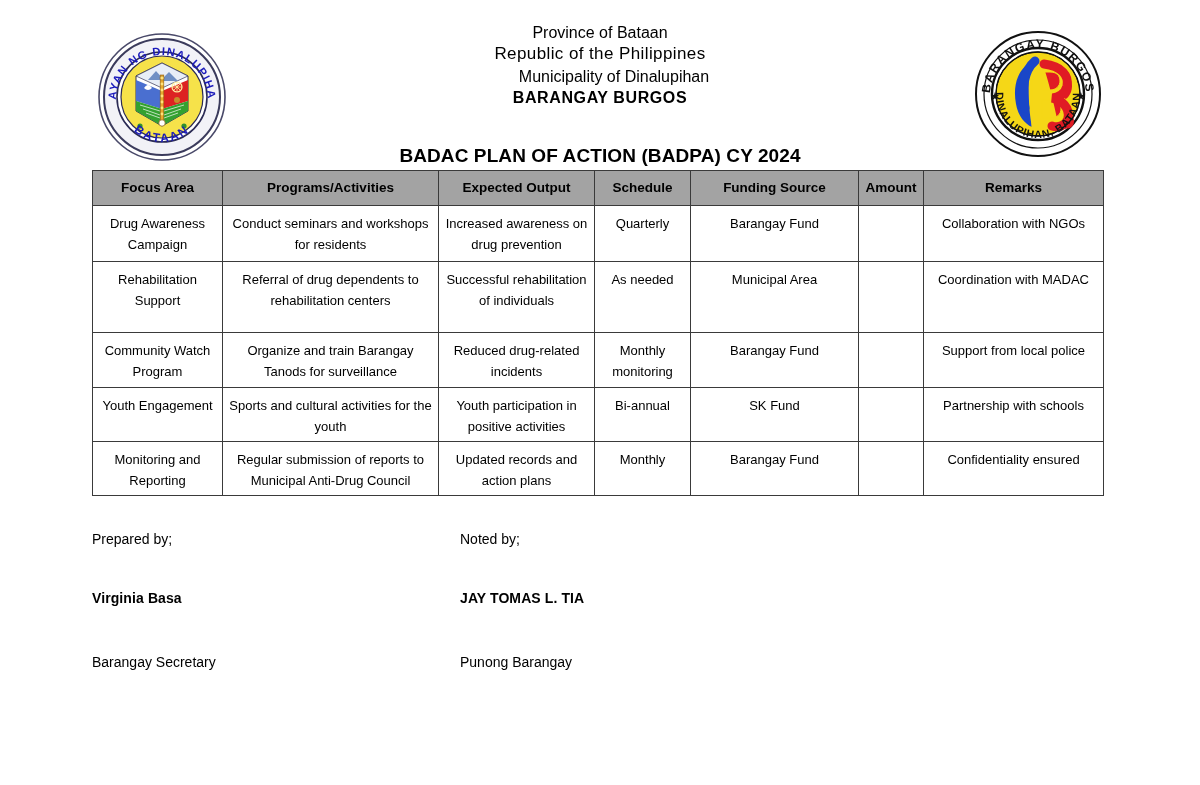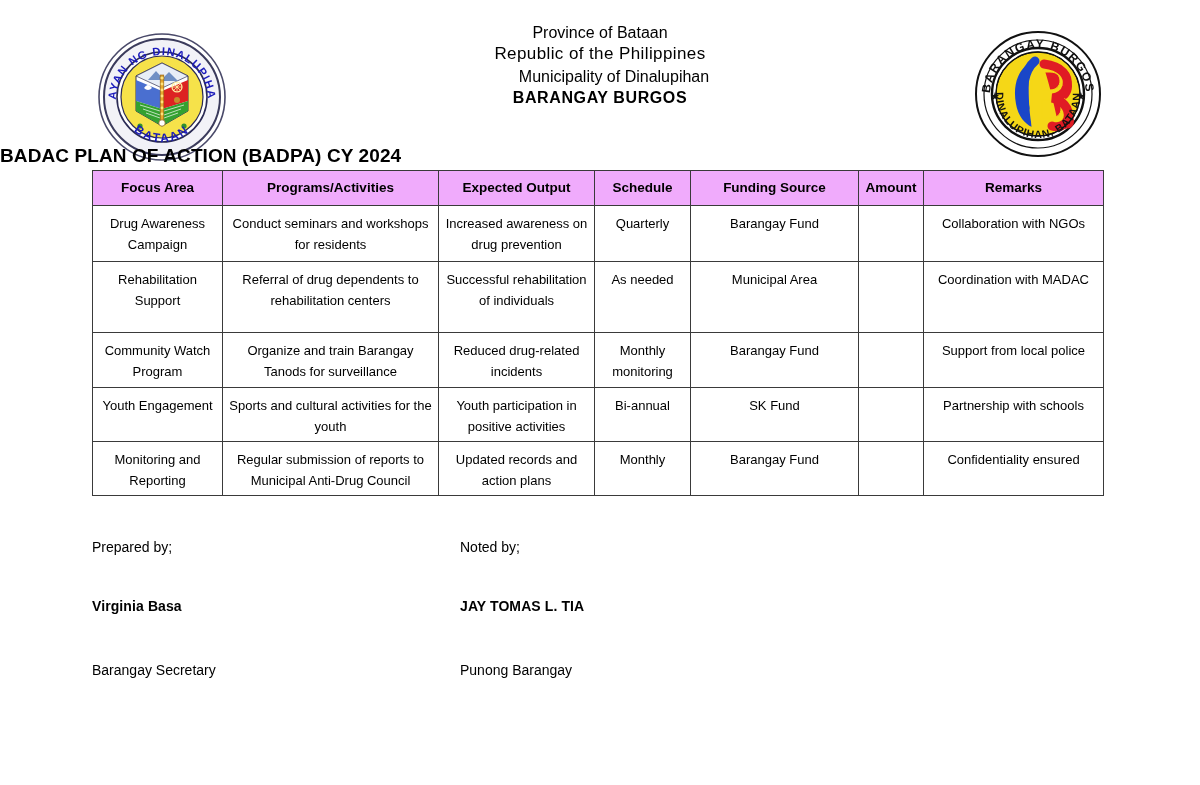--- a/index.html
+++ b/index.html
@@ -30,21 +30,21 @@
   #lh-republic  { font-size: 17px; letter-spacing: .4px; }
   #lh-province  { font-size: 16px; }
   #lh-municipality { font-size: 16px; padding-left: 28px; }
   #lh-barangay  { font-size: 16px; font-weight: bold; letter-spacing: .6px; }
 
   #doc-title {
     position: absolute;
     left: 0;
     top: 145px;
     width: 1200px;
-    text-align: left;
+    text-align: center;
     font-size: 19px;
     font-weight: bold;
     letter-spacing: .1px;
   }
 
   
   .seal {
     position: absolute;
     width: 132px;
     height: 132px;
@@ -64,21 +64,21 @@
   #badpa-table th,
   #badpa-table td {
     border: 1px solid #3a3a3a;
     text-align: center;
     vertical-align: top;
     padding: 7px 5px 4px 5px;
     font-size: 13px;
     line-height: 1.62;
   }
   #badpa-table thead th {
-    background: #f0abfc;
+    background: #a3a3a3;
     font-weight: bold;
     font-size: 13.5px;
     vertical-align: middle;
     padding-top: 6px;
     padding-bottom: 6px;
     height: 20px;
   }
   #badpa-table tbody tr { }
   .col-focus   { width: 130px; }
   .col-program { width: 216px; }
@@ -96,21 +96,21 @@
 
   
   #signatures {
     position: absolute;
     left: 92px;
     top: 531px;
     width: 700px;
   }
   .sig-col {
     position: absolute;
-    top: 8px;
+    top: 0;
   }
   #sig-prepared { left: 0; }
   #sig-noted    { left: 368px; }
   .sig-intro {
     font-size: 14px;
     margin-bottom: 43px;
   }
   .sig-name {
     font-size: 14px;
     font-weight: bold;

